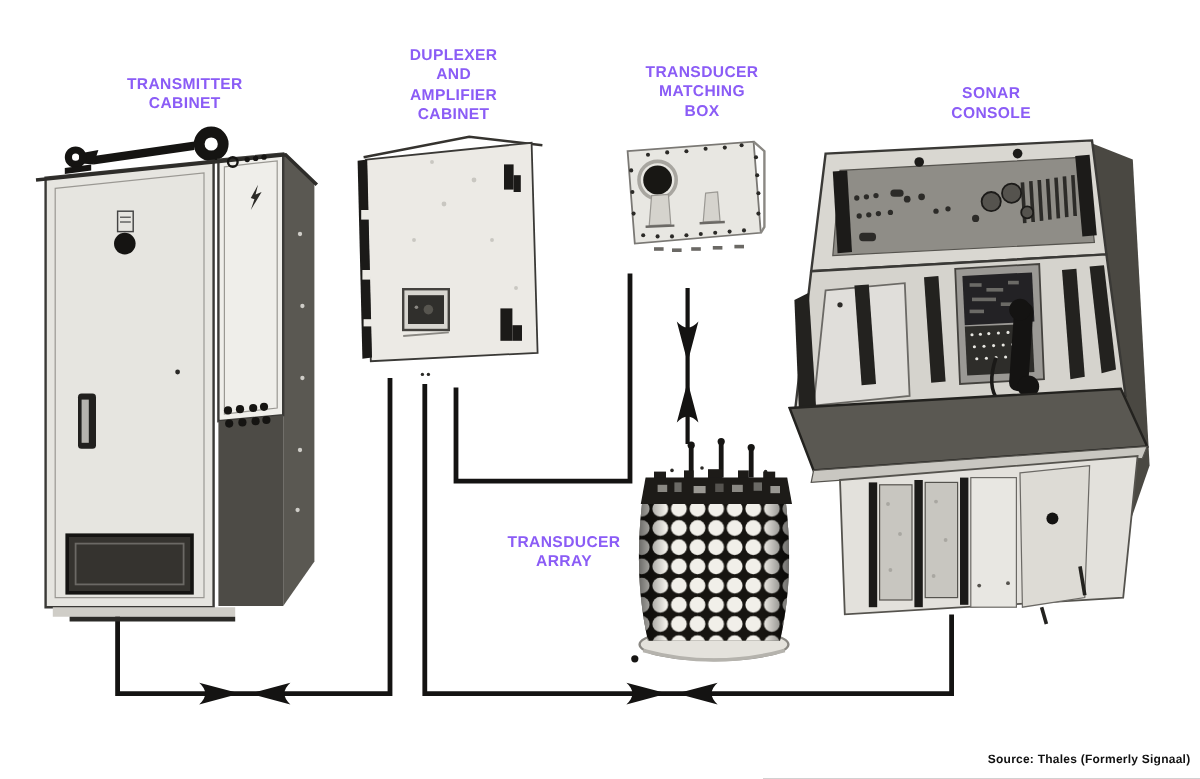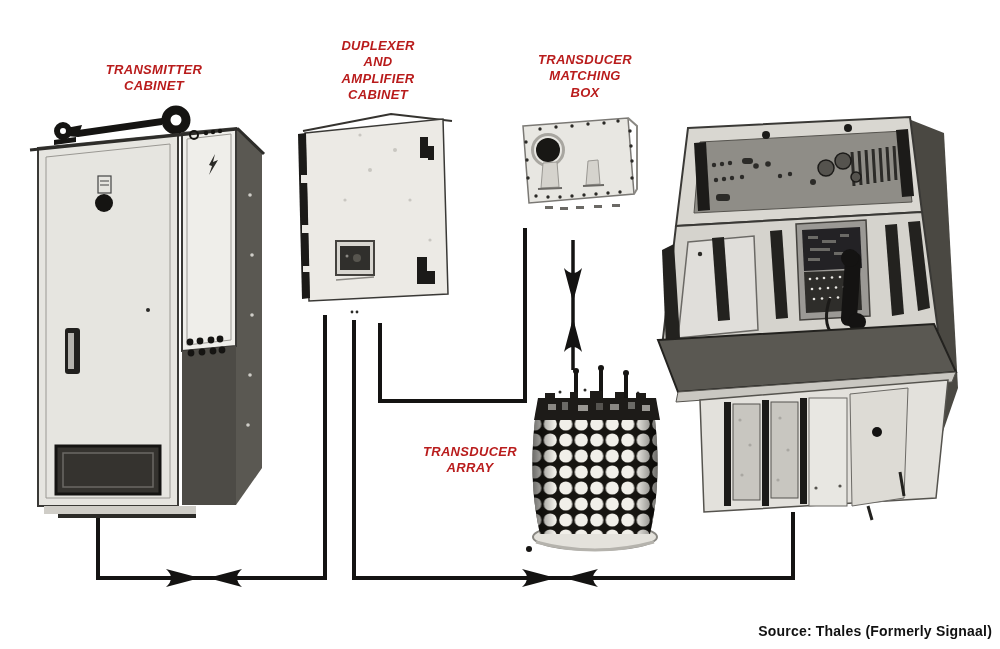--- a/index.html
+++ b/index.html
@@ -3,43 +3,45 @@
 <meta charset="utf-8">
 <style>
   html,body{margin:0;padding:0;background:#888;}
   #canvas{
     position:relative;width:1000px;height:649px;background:#ffffff;
     overflow:hidden;font-family:"Liberation Sans",sans-serif;
   }
   .comp-label{
     position:absolute;width:160px;text-align:center;
     font-size:13px;font-weight:bold;line-height:1.25;
-    letter-spacing:.3px;color:#b91c1c;white-space:pre-line;font-style:italic;
+    letter-spacing:.3px;color:#8b5cf6;white-space:pre-line;
   }
   .illustration{position:absolute;}
   #source-credit{
     position:absolute;right:8px;bottom:10px;
-    font-size:14px;font-weight:bold;color:#111;letter-spacing:.2px;margin-left:19px;
+    font-size:10px;font-weight:bold;color:#111;letter-spacing:.2px;margin-left:19px;
   }
   #wires{position:absolute;left:0;top:0;}
 </style>
 </head>
 <body>
 
 <div id="canvas">
 
   <div class="comp-label" style="left:74px;top:62px">TRANSMITTER
 CABINET</div>
   <div class="comp-label" style="left:298px;top:38px">DUPLEXER
 AND
 AMPLIFIER
 CABINET</div>
   <div class="comp-label" style="left:505px;top:52px">TRANSDUCER
 MATCHING
 BOX</div>
+  <div class="comp-label" style="left:746px;top:70px">SONAR
+CONSOLE</div>
   <div class="comp-label" style="left:390px;top:444px">TRANSDUCER
 ARRAY</div>
 
   <svg id="wires" width="1000" height="649" viewBox="0 0 1000 649">
     <defs>
       <path id="ah" d="M0,0 L34,9 L0,18 Q10,9 0,0 Z" fill="#141312"></path>
     </defs>
     <g stroke="#141312" stroke-width="4" fill="none">
       <path d="M98,512 L98,578 L325,578 L325,315"></path>
     </g>

